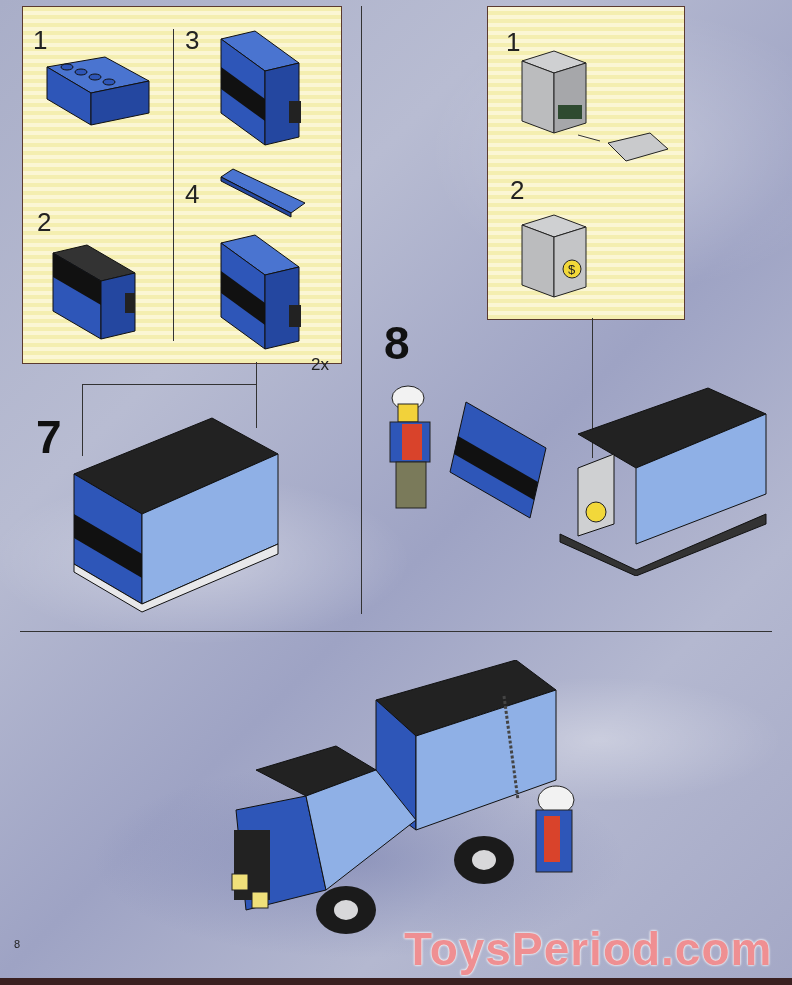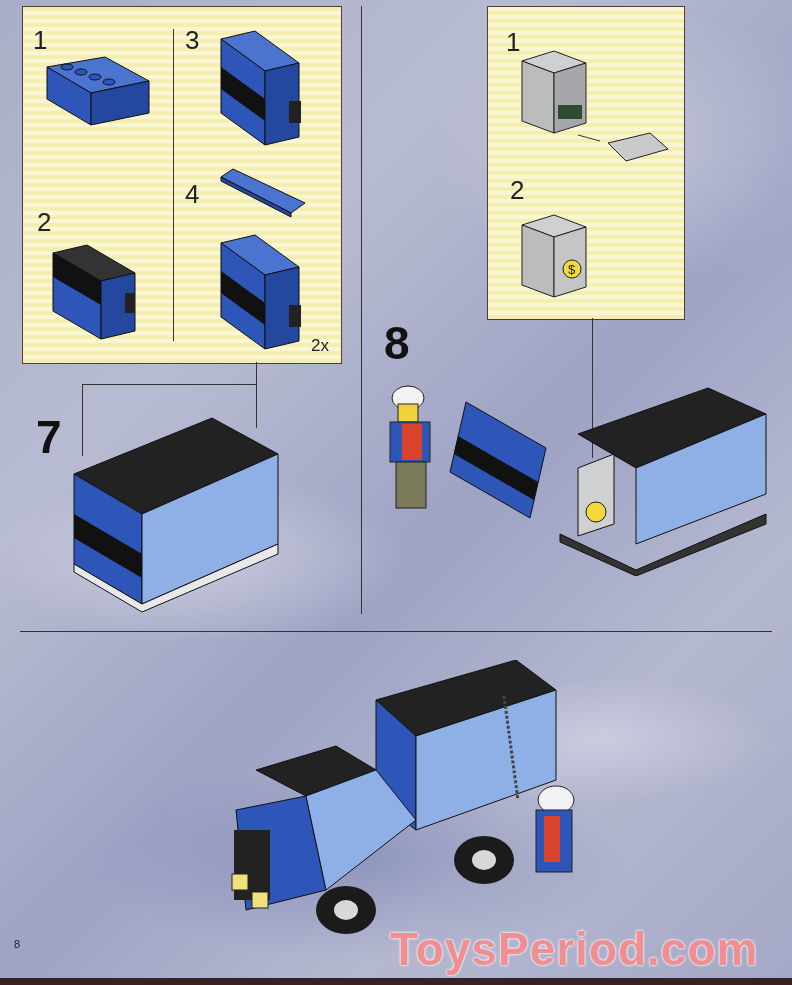--- a/index.html
+++ b/index.html
@@ -11,33 +11,33 @@
       radial-gradient(ellipse 300px 200px at 640px 150px, rgba(255,255,255,.25), transparent 70%),
       linear-gradient(135deg,#a9aec8 0%,#b8bcd2 30%,#9ea3c4 55%,#b4b8d0 75%,#a4a8c6 100%);}
   .panel{position:absolute;border:1px solid #5a3a30;
     background:repeating-linear-gradient(0deg,#f4eeb0 0px,#f4eeb0 4px,#fbf6d4 4px,#fbf6d4 8px);}
   .num{position:absolute;color:#222;font-size:26px;}
   .big{position:absolute;color:#111;font-weight:bold;font-size:46px;}
   .vline{position:absolute;width:1px;background:#333;}
   .hline{position:absolute;height:1px;background:#333;}
   .art{position:absolute;}
   .page{position:absolute;left:14px;top:938px;font-size:11px;color:#222;}
-  .wm{position:absolute;left:390px;top:922px;font-size:46px;font-weight:bold;color:#ef8f92;
+  .wm{position:absolute;left:404px;top:922px;font-size:46px;font-weight:bold;color:#ef8f92;
     text-shadow:0 0 3px #fff,0 0 2px #fff;letter-spacing:1px;}
   .bottombar{position:absolute;left:0;top:978px;width:792px;height:7px;background:#3a2020;}
 </style>
 </head>
 <body>
 
 <div class="panel" style="left:22px;top:6px;width:318px;height:356px;">
   <span class="num" style="left:10px;top:18px;">1</span>
   <span class="num" style="left:14px;top:200px;">2</span>
   <span class="num" style="left:162px;top:18px;">3</span>
   <span class="num" style="left:162px;top:172px;">4</span>
-  <span class="num" style="left:288px;top:329px;font-size:17px;">2x</span>
+  <span class="num" style="left:288px;top:348px;font-size:17px;">2x</span>
   <div class="vline" style="left:150px;top:22px;height:312px;"></div>
 
   <svg class="art" style="left:22px;top:48px" width="106" height="74" viewBox="0 0 106 74">
     <polygon points="2,12 60,2 104,26 46,38" fill="#4a74d0" stroke="#111"></polygon>
     <polygon points="2,12 46,38 46,70 2,44" fill="#2e56b8" stroke="#111"></polygon>
     <polygon points="46,38 104,26 104,58 46,70" fill="#2447a0" stroke="#111"></polygon>
     <g fill="#2e56b8" stroke="#111">
         <ellipse cx="22" cy="12" rx="6" ry="3"></ellipse>
         <ellipse cx="36" cy="17" rx="6" ry="3"></ellipse>
         <ellipse cx="50" cy="22" rx="6" ry="3"></ellipse>

